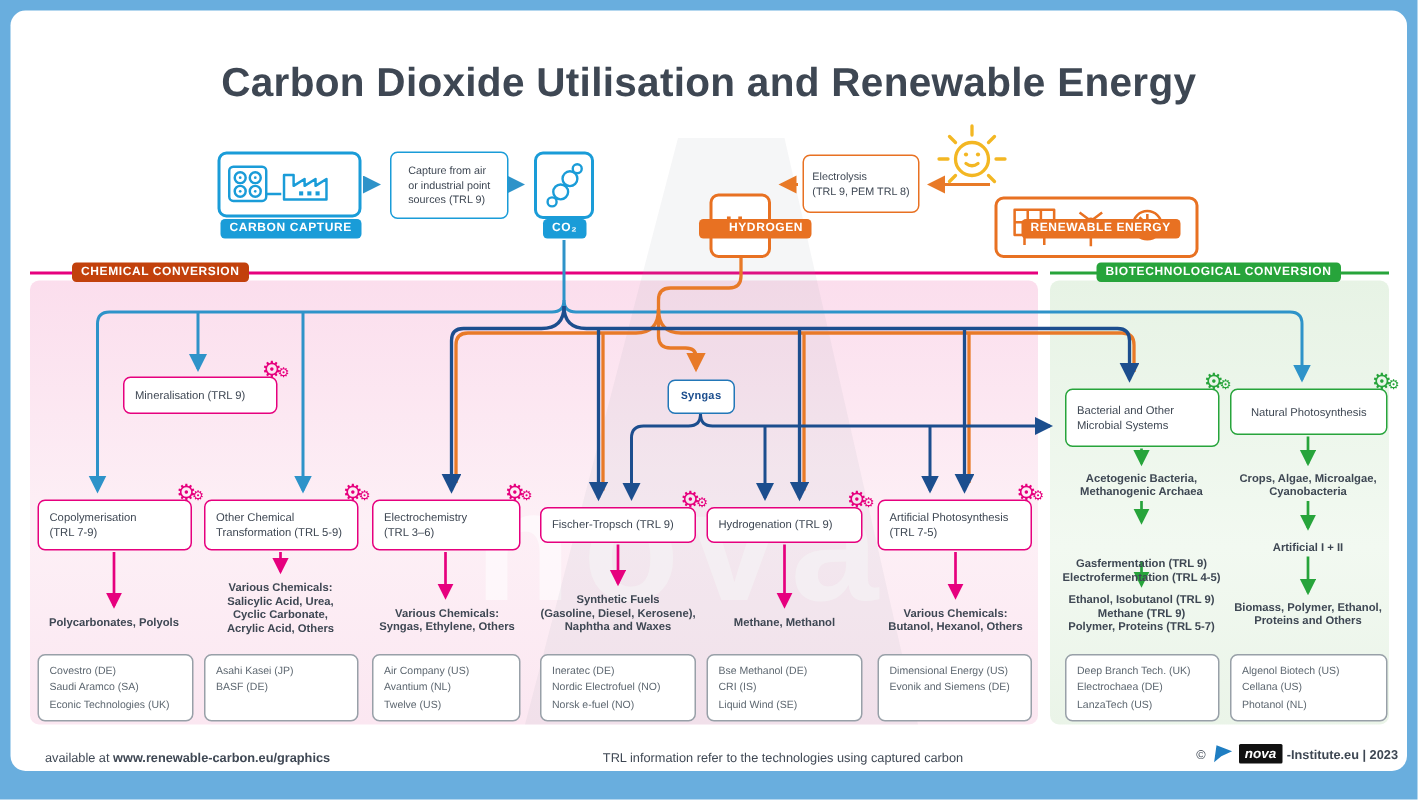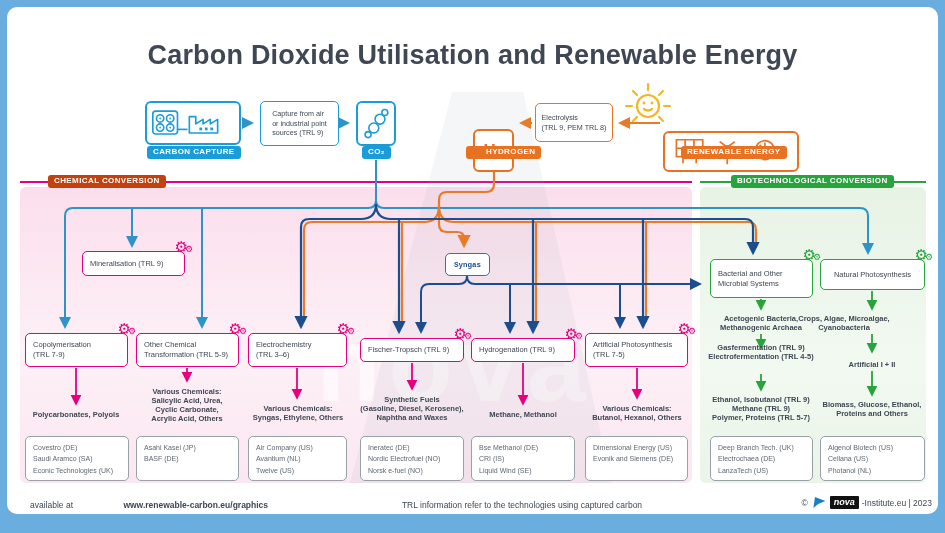--- a/index.html
+++ b/index.html
@@ -286,29 +286,29 @@
 Microbial Systems</span>
   <span class="gears green"><span class="g1">⚙</span><span class="g2">⚙</span></span>
 </div>
 <div class="obox bgreen" style="left:820px;top:259px;width:105px;height:31px;font-size:7.5px;">
   <span>Natural Photosynthesis</span>
   <span class="gears green"><span class="g1">⚙</span><span class="g2">⚙</span></span>
 </div>
 
 <div class="out" style="left:698px;top:314px;width:126px;">Acetogenic Bacteria,
 Methanogenic Archaea</div>
-<div class="out" style="left:694px;top:343px;width:134px;">Gasfermentation (TRL 9)
+<div class="out" style="left:694px;top:371px;width:134px;">Gasfermentation (TRL 9)
 Electrofermentation (TRL 4-5)</div>
 <div class="out" style="left:697px;top:395px;width:128px;">Ethanol, Isobutanol (TRL 9)
 Methane (TRL 9)
 Polymer, Proteins (TRL 5-7)</div>
-<div class="out" style="left:782px;top:314px;width:124px;">Crops, Algae, Microalgae,
+<div class="out" style="left:810px;top:314px;width:124px;">Crops, Algae, Microalgae,
 Cyanobacteria</div>
 <div class="out" style="left:810px;top:360px;width:124px;">Artificial I + II</div>
-<div class="out" style="left:808px;top:400px;width:128px;">Biomass, Glucose, Ethanol,
+<div class="out" style="left:808px;top:400px;width:128px;">Biomass, Polymer, Ethanol,
 Proteins and Others</div>
 
 <div class="comp" style="left:25px;top:436px;width:104px;height:45px;">Covestro (DE)
 Saudi Aramco (SA)
 Econic Technologies (UK)</div>
 <div class="comp" style="left:136px;top:436px;width:103px;height:45px;">Asahi Kasei (JP)
 BASF (DE)</div>
 <div class="comp" style="left:248px;top:436px;width:99px;height:45px;">Air Company (US)
 Avantium (NL)
 Twelve (US)</div>
@@ -321,23 +321,23 @@
 <div class="comp" style="left:585px;top:436px;width:103px;height:45px;">Dimensional Energy (US)
 Evonik and Siemens (DE)</div>
 <div class="comp" style="left:710px;top:436px;width:103px;height:45px;">Deep Branch Tech. (UK)
 Electrochaea (DE)
 LanzaTech (US)</div>
 <div class="comp" style="left:820px;top:436px;width:105px;height:45px;">Algenol Biotech (US)
 Cellana (US)
 Photanol (NL)</div>
 
 <div class="ft" style="left:30px;top:500px;">
-  <span>available at </span><span style="font-weight:700;margin-left:48px;">www.renewable-carbon.eu/graphics</span>
+  <span>available at </span><span style="font-weight:700;">www.renewable-carbon.eu/graphics</span>
 </div>
 <div class="ft" style="left:362px;top:500px;width:320px;text-align:center;">TRL information refer to the technologies using captured carbon</div>
 <div class="ft" style="left:790px;top:495px;width:142px;display:flex;align-items:center;gap:3px;justify-content:flex-end;">
   <span>©</span>
   <svg class="icon" width="16" height="15" viewBox="0 0 20 16">
     <path d="M3,15 L5,1 L18,6 L9,10 Z" fill="#1f7ec2"></path>
   </svg>
   <span class="novabox">nova</span>
-  <span style="font-weight:400;">-Institute.eu | 2023</span>
+  <span style="font-weight:700;">-Institute.eu | 2023</span>
 </div>
 
 </body></html>

